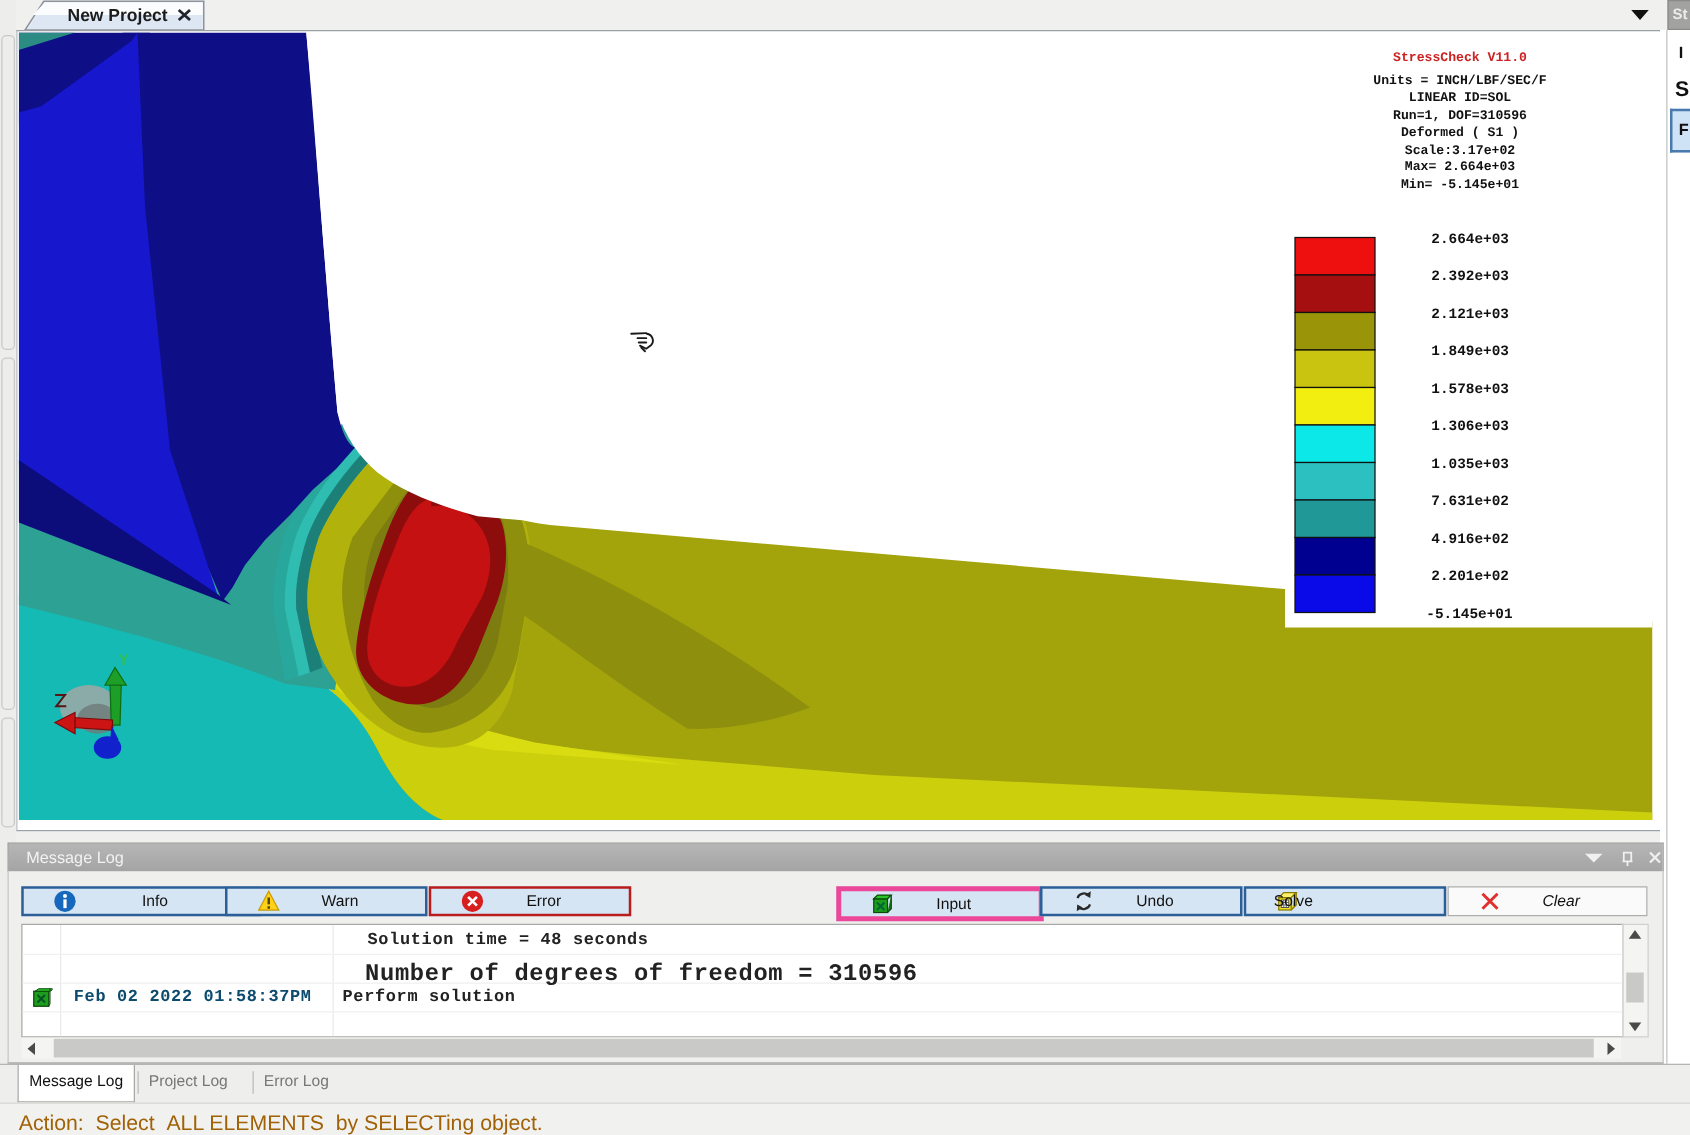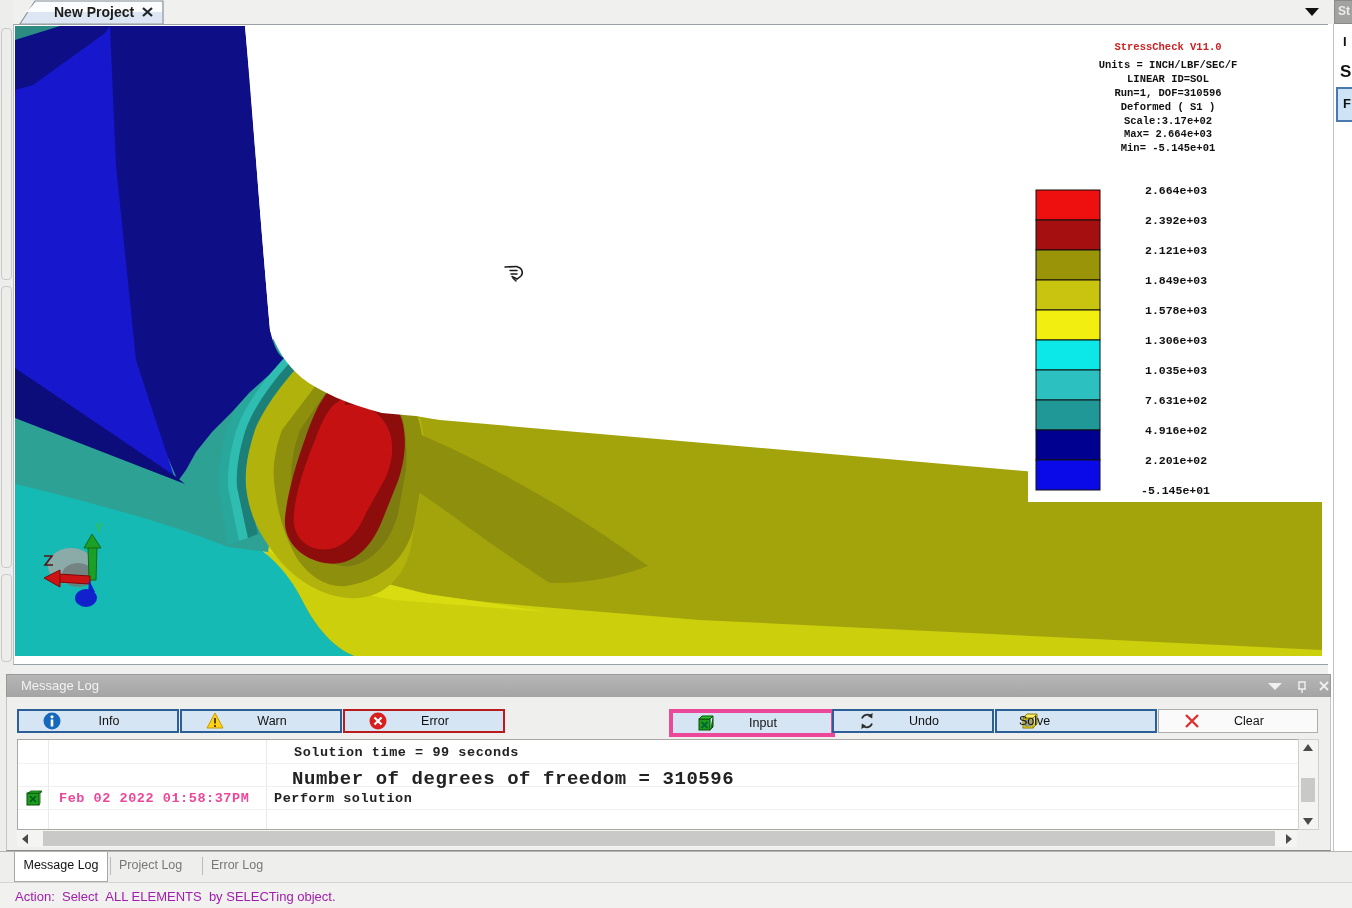--- a/index.html
+++ b/index.html
@@ -149,21 +149,21 @@
   <span style="position:absolute;left:14px;top:3px;font-size:13px;color:#f2f2f2;">Message Log</span>
   <svg style="position:absolute;left:1253px;top:4px;" width="80" height="14">
     <path d="M8,4 L22,4 L15,11 Z" fill="#f0f0f0"></path>
     <path d="M39,3 l6,0 l0,7 l-6,0 z M38,10 l8,0 M42,10 l0,4" stroke="#f0f0f0" stroke-width="1.4" fill="none"></path>
     <path d="M60,3 l8,8 M68,3 l-8,8" stroke="#f0f0f0" stroke-width="1.8"></path>
   </svg>
 </div>
 <div class="abs" style="left:6px;top:697px;width:1323px;height:153px;background:#efefed;border-left:1px solid #c5c5c3;border-right:1px solid #c5c5c3;border-bottom:1px solid #8b8b8b;"></div>
 
 <div id="btnbar">
-    <div class="abs" style="left:17px;top:709px;width:158px;height:20px;background:#d6e5f4;border:2px solid #2c5f98;">
+    <div class="abs" style="left:17px;top:709px;width:158px;height:20px;background:#d6e5f4;border:2px solid #2c5f98;padding-left:30px;">
     <svg style="position:absolute;left:24px;top:1px;" width="18" height="18" viewBox="0 0 18 18">
         <circle cx="9" cy="9" r="8.5" fill="#1668bd"></circle>
         <rect x="7.7" y="7.5" width="2.6" height="7" fill="#fff"></rect>
         <circle cx="9" cy="4.8" r="1.6" fill="#fff"></circle>
       </svg>
     <div style="position:absolute;left:0;top:3px;width:100%;text-align:center;text-indent:22px;font-size:12.5px;color:#111;">Info</div>
   </div>
     <div class="abs" style="left:180px;top:709px;width:158px;height:20px;background:#d6e5f4;border:2px solid #2c5f98;">
     <svg style="position:absolute;left:24px;top:1px;" width="18" height="18" viewBox="0 0 18 18">
         <path d="M9,1 L17,16 L1,16 Z" fill="#ffd117" stroke="#c79a00"></path>
@@ -209,42 +209,42 @@
     <div class="abs" style="left:995px;top:709px;width:158px;height:20px;background:#d6e5f4;border:2px solid #2c5f98;">
     <svg style="position:absolute;left:24px;top:1px;" width="18" height="18" viewBox="0 0 18 18">
         <rect x="2" y="6" width="10" height="10" fill="#f3e11c" stroke="#8a7a00"></rect>
         <path d="M2,6 l4,-4 l10,0 l-4,4 z" fill="#fbf06a" stroke="#8a7a00"></path>
         <path d="M16,2 l0,10 l-4,4" fill="#d8c308" stroke="#8a7a00"></path>
         <rect x="4" y="8" width="6" height="6" fill="#fff" stroke="#555" stroke-width="0.8"></rect>
         <path d="M4,10 l6,0 M6,8 l0,6 M8,8 l0,6 M4,12 l6,0" stroke="#555" stroke-width="0.7"></path>
       </svg>
     <div style="position:absolute;left:0;top:3px;width:100%;text-align:left;text-indent:22px;font-size:12.5px;color:#111;">Solve</div>
   </div>
-    <div class="abs" style="left:1158px;top:709px;width:158px;height:22px;background:#fafafa;border:1px solid #adadab;">
+    <div class="abs" style="left:1158px;top:709px;width:158px;height:22px;background:#fafafa;border:1px solid #adadab;font-style:italic;">
     <svg style="position:absolute;left:24px;top:2px;" width="18" height="18" viewBox="0 0 18 18">
         <path d="M3,3 L15,15 M15,3 L3,15" stroke="#e03030" stroke-width="2.4"></path>
       </svg>
     <div style="position:absolute;left:0;top:4px;width:100%;text-align:center;text-indent:22px;font-size:12.5px;color:#111;">Clear</div>
   </div>
   </div>
 
 <div class="abs" style="left:17px;top:739px;width:1280px;height:89px;background:#fff;border:1px solid #a8a8a6;">
   <div style="position:absolute;left:30px;top:0;width:1px;height:89px;background:#eaeaea;"></div>
   <div style="position:absolute;left:248px;top:0;width:1px;height:89px;background:#eaeaea;"></div>
   <div style="position:absolute;left:0;top:23px;width:100%;height:1px;background:#f0f0f0;"></div>
   <div style="position:absolute;left:0;top:46px;width:100%;height:1px;background:#f0f0f0;"></div>
   <div style="position:absolute;left:0;top:69px;width:100%;height:1px;background:#f0f0f0;"></div>
-  <div class="mono" style="position:absolute;left:276px;top:5px;font-size:13.5px;font-weight:bold;letter-spacing:0.55px;color:#222;">Solution time = 99 seconds</div>
+  <div class="mono" style="position:absolute;left:276px;top:5px;font-size:13.5px;font-weight:bold;letter-spacing:0.55px;color:#222;">Solution time = 48 seconds</div>
   <div class="mono" style="position:absolute;left:274px;top:28px;font-size:19px;font-weight:bold;letter-spacing:0.55px;color:#222;">Number of degrees of freedom = 310596</div>
   <svg style="position:absolute;left:8px;top:50px;" width="16" height="16">
       <rect x="1" y="3" width="12" height="12" fill="#1c9e1c" stroke="#0a4a0a"></rect>
       <path d="M2,3 l3,-2 l12,0 l-3,2 z M14,1 l0,12 l-1,2" fill="#27c427" stroke="#0a4a0a" stroke-width="0.8"></path>
       <path d="M4,6 l6,6 M10,6 l-6,6" stroke="#052" stroke-width="1.6"></path>
     </svg>
-  <div class="mono" style="position:absolute;left:41px;top:51px;font-size:13.5px;font-weight:bold;letter-spacing:0.55px;color:#ec4899;">Feb 02 2022 01:58:37PM</div>
+  <div class="mono" style="position:absolute;left:41px;top:51px;font-size:13.5px;font-weight:bold;letter-spacing:0.55px;color:#0c4a6e;">Feb 02 2022 01:58:37PM</div>
   <div class="mono" style="position:absolute;left:256px;top:51px;font-size:13.5px;font-weight:bold;letter-spacing:0.55px;color:#222;">Perform solution</div>
 </div>
 
 <div class="abs" style="left:1298px;top:739px;width:19px;height:89px;background:#f4f4f2;border:1px solid #d0d0ce;">
   <svg style="position:absolute;left:3px;top:3px;" width="12" height="10">
       <path d="M6,1 L11,8 L1,8 Z" fill="#4a4a4a"></path>
     </svg>
   <div style="position:absolute;left:2px;top:38px;width:14px;height:24px;background:#c9c9c7;"></div>
   <svg style="position:absolute;left:3px;bottom:3px;" width="12" height="10">
       <path d="M1,2 L11,2 L6,9 Z" fill="#4a4a4a"></path>
@@ -263,14 +263,14 @@
 
 <div class="abs" style="left:0;top:851px;width:1352px;height:31px;background:#eeeeec;border-top:1px solid #b5b5b3;">
   <div style="position:absolute;left:14px;top:0px;width:92px;height:29px;background:#fff;border:1px solid #a8a8a6;border-top:none;font-size:12.5px;color:#111;text-align:center;line-height:26px;">Message Log</div>
   <div style="position:absolute;left:119px;top:6px;font-size:12.5px;color:#777;">Project Log</div>
   <div style="position:absolute;left:110px;top:5px;width:1px;height:18px;background:#bbb;"></div>
   <div style="position:absolute;left:202px;top:5px;width:1px;height:18px;background:#bbb;"></div>
   <div style="position:absolute;left:211px;top:6px;font-size:12.5px;color:#777;">Error Log</div>
 </div>
 
 <div class="abs" style="left:0;top:882px;width:1352px;height:26px;background:#f1f1ef;border-top:1px solid #d5d5d3;">
-  <span style="position:absolute;left:15px;top:6px;font-size:13px;color:#a21caf;">Action:&nbsp; Select &nbsp;ALL ELEMENTS&nbsp; by SELECTing object.</span>
+  <span style="position:absolute;left:15px;top:6px;font-size:17px;color:#a16207;">Action:&nbsp; Select &nbsp;ALL ELEMENTS&nbsp; by SELECTing object.</span>
 </div>
 
 </body></html>

